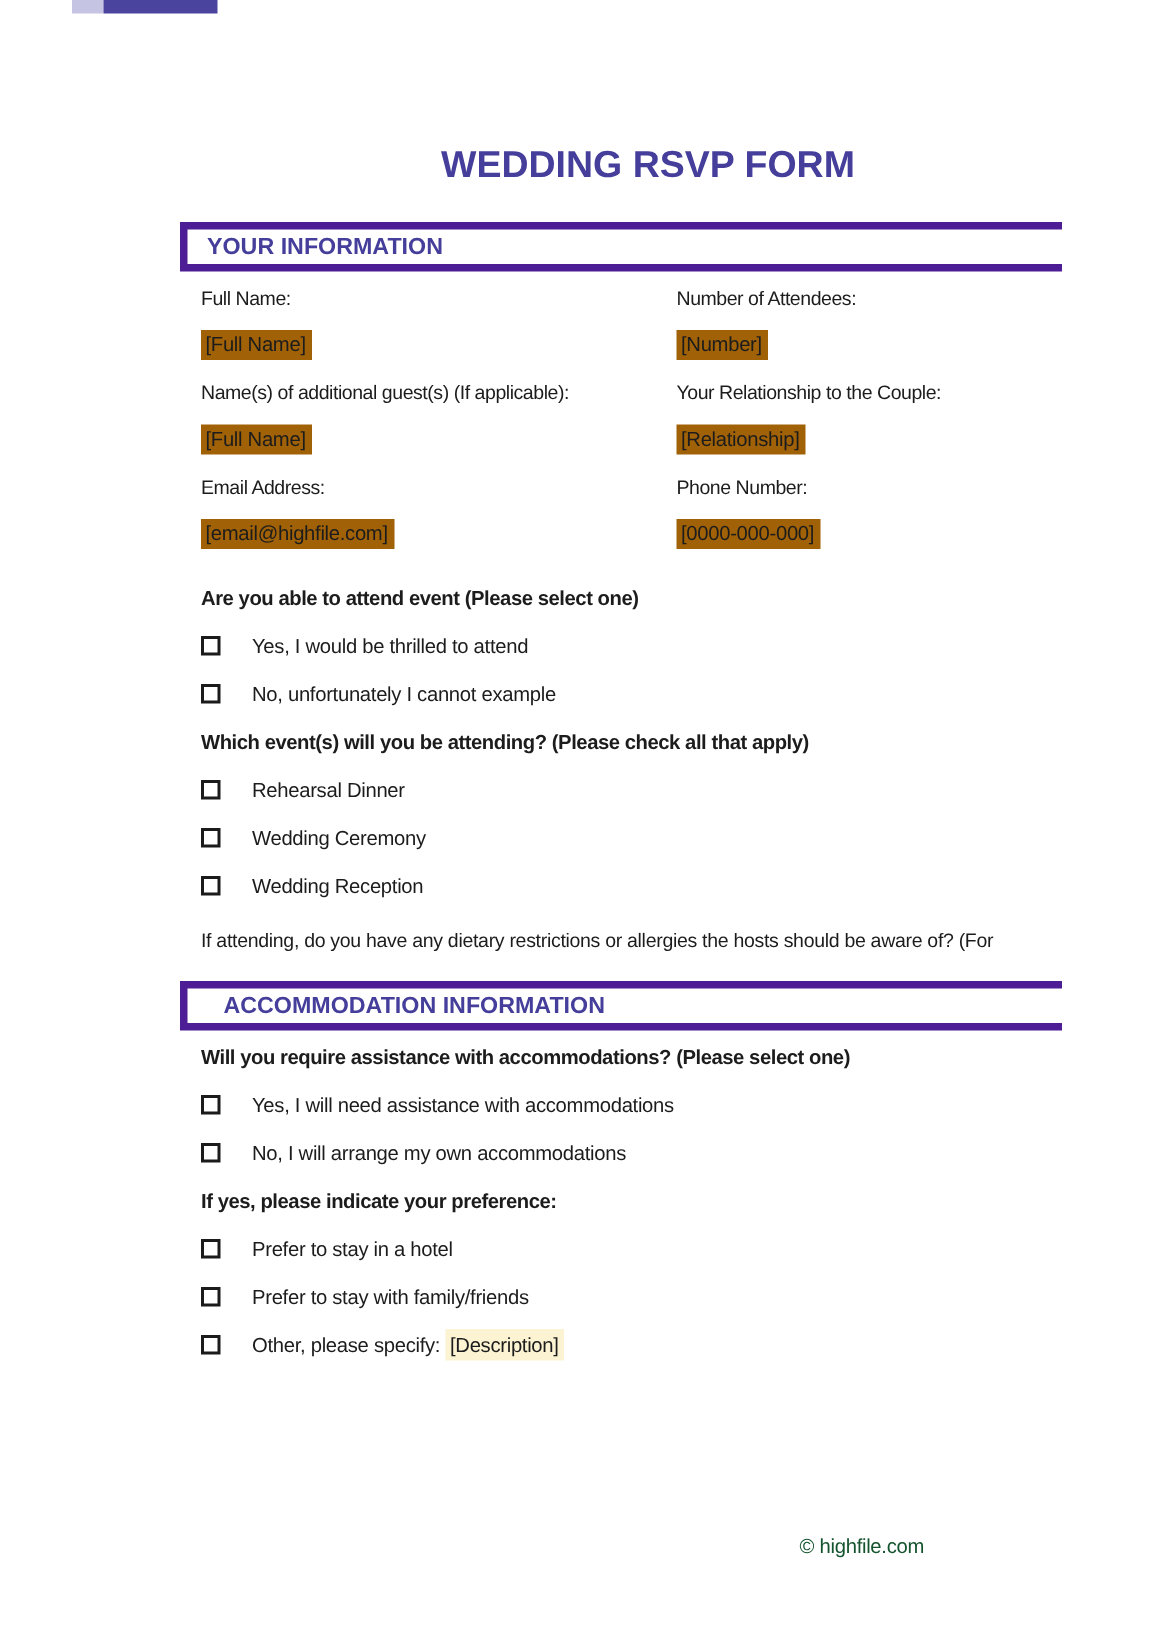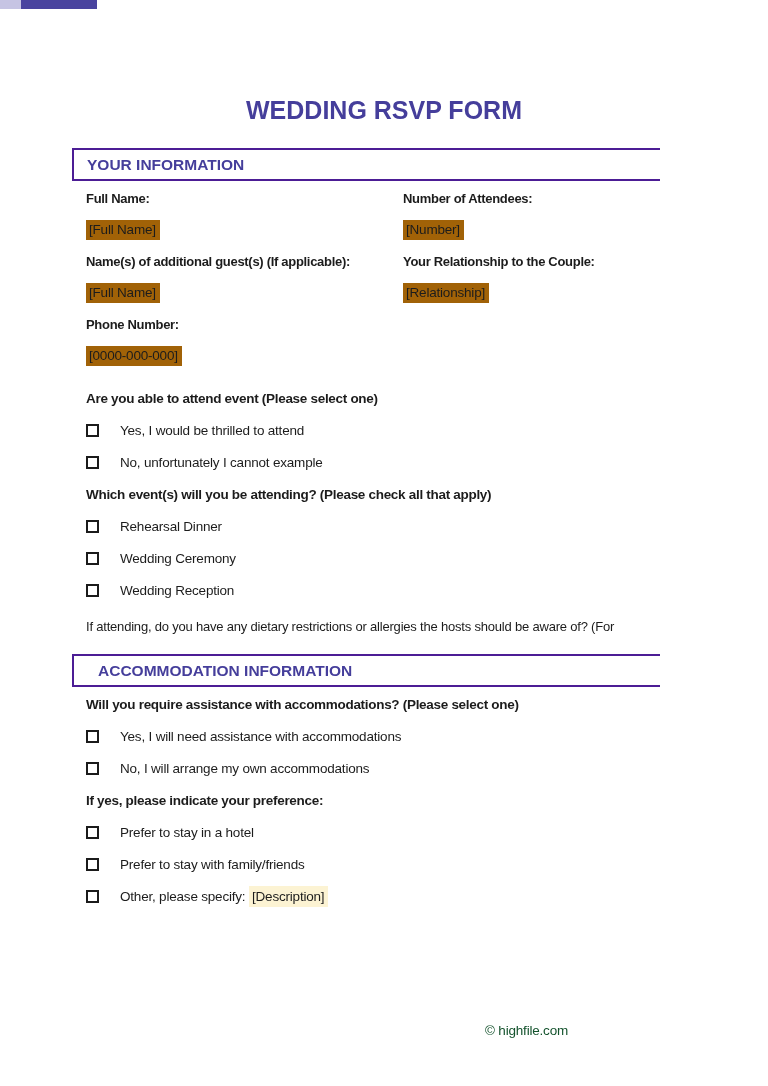--- a/index.html
+++ b/index.html
@@ -5,60 +5,61 @@
   * { margin:0; padding:0; box-sizing:border-box; }
   html,body { background:#ffffff; }
   .page {
     position:relative;
     width:660px; height:1086px;
     background:#ffffff;
     font-family:"Liberation Sans", sans-serif;
     color:#1c1c1c;
     letter-spacing:-0.2px;
     overflow:hidden;
+    margin-left:48px;
   }
   .bar { position:absolute; height:9px; }
   .bar-top-light { top:0; left:0;  width:21px; background:#C6C4E3; }
   .bar-top-dark  { top:0; left:21px; width:76px; background:#4A449F; }
   .bar-bot-dark  { top:1077px; left:671px; width:74px; background:#4A449F; }
   .bar-bot-light { top:1077px; left:745px; width:23px; background:#C6C4E3; }
 
   .doc { position:absolute; left:72px; top:0; width:624px; }
 
   .title {
     margin-top:96px;
     text-align:center;
     font-size:25px; font-weight:bold;
     color:#453E9B;
     letter-spacing:0;
     line-height:28px;
   }
 
   .section-box {
     margin-top:24px;
-    border:2px solid #4c1d95;
+    border:5px solid #4c1d95;
     height:33px;
     display:flex; align-items:center;
     padding-left:13px;
     background:#ffffff;
   }
   .section-box .heading {
     color:#453E9B; font-weight:bold; font-size:15.5px; letter-spacing:0;
   }
 
   .inner { padding-left:14px; }
 
   .fields-grid {
     display:grid;
     grid-template-columns:317px 1fr;
     margin-top:11px;
   }
   .field { margin-bottom:15px; }
   .field .label {
-    font-weight:bold; font-size:13px; letter-spacing:-0.3px;
+    font-weight:normal; font-size:13px; letter-spacing:-0.3px;
     line-height:14px; white-space:nowrap;
   }
   .hl {
     display:inline-block;
     margin-top:14px;
     background:#a16207;
     padding:3px 4px 3px 3px;
     font-size:13.5px; line-height:14px;
   }
   .hl-inline {
@@ -135,20 +136,24 @@
         </div>
         <div class="field">
           <div class="label">Name(s) of additional guest(s) (If applicable):</div>
           <span class="hl">[Full Name]</span>
         </div>
         <div class="field">
           <div class="label">Your Relationship to the Couple:</div>
           <span class="hl">[Relationship]</span>
         </div>
         <div class="field">
+          <div class="label">Email Address:</div>
+          <span class="hl">[email@highfile.com]</span>
+        </div>
+        <div class="field">
           <div class="label">Phone Number:</div>
           <span class="hl">[0000-000-000]</span>
         </div>
       </div>
     </div>
 
 
     <div class="inner">
       <div class="question">Are you able to attend event (Please select one)</div>
 

